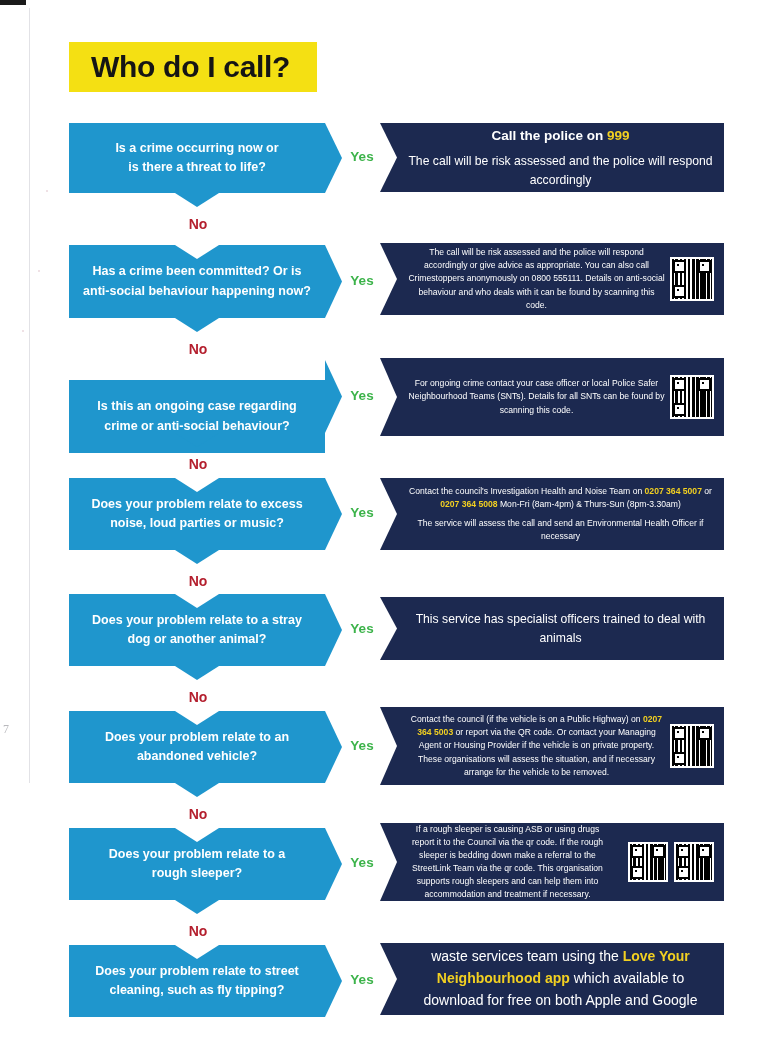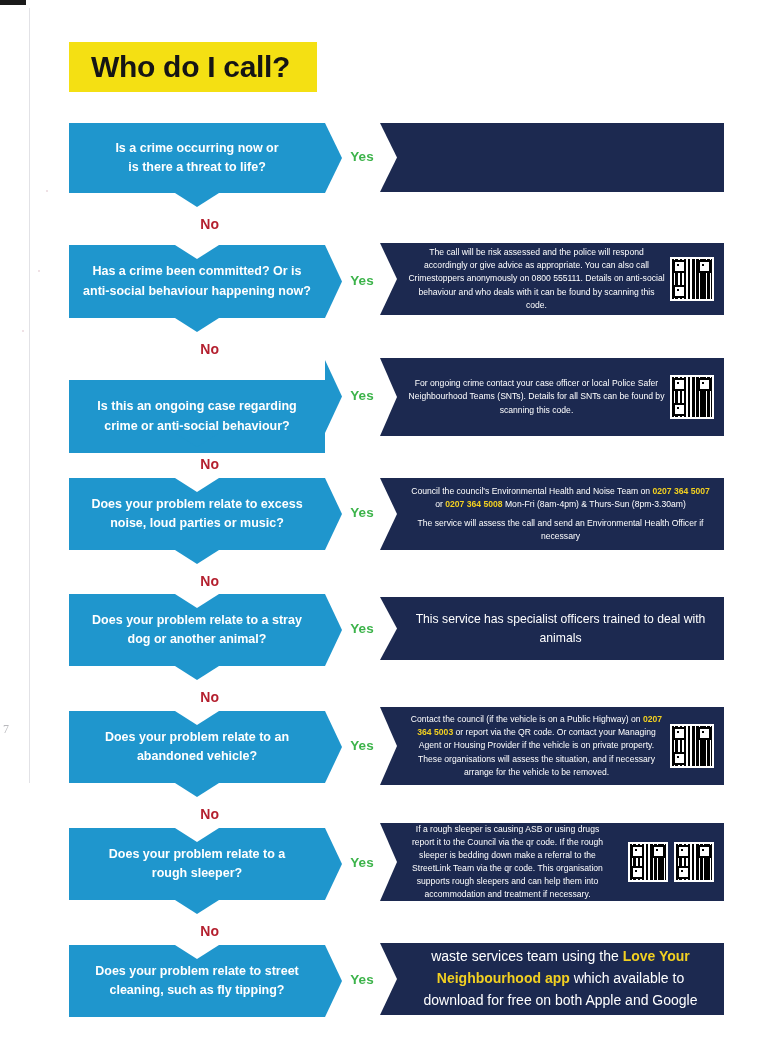--- a/index.html
+++ b/index.html
@@ -77,21 +77,21 @@
   }
 
   .yes-label{
     position:absolute;left:345px;
     font-size:13.5px;font-weight:bold;color:#3cb34a;
     text-align:center;width:34px;
   }
   .no-label{
     position:absolute;left:177px;
     font-size:14px;font-weight:bold;color:#b41f2e;
-    text-align:right;width:42px;
+    text-align:center;width:42px;
   }
 
   
   .answer-box{
     position:absolute;
     background:#1c2950;
     color:#ffffff;
     box-sizing:border-box;
     display:flex;align-items:center;
   }
@@ -162,20 +162,24 @@
 <div class="flow" id="flow">
     <div class="question-box" style="top: 123px; height: 70px;">
       <div><span>Is a crime occurring now or</span><br><span>is there a threat to life?</span></div>
     </div>
     <div class="q-arrow" style="top: 123px; height: 70px;"></div>
     <div class="q-notch-bottom" style="top: 193px;"></div>
     <div class="no-label" style="top: 216px;">No</div>
     <div class="yes-label" style="top: 149px;">Yes</div>
     <div class="answer-box" style="left: 380px; top: 123px; width: 344px; height: 69px;">
       <div class="answer-notch" style="left: 0px; top: 0px; height: 69px;"></div>
+      <div class="answer-inner" style="margin-left: 17px;">
+        <div class="ans-big ans-para"><span style="font-weight: bold;">Call the police on </span><span class="hl">999</span></div>
+        <div class="ans-mid ans-para"><span>The call will be risk assessed and the police will respond accordingly</span></div>
+      </div>
     </div>
     <div class="question-box" style="top: 245px; height: 73px;">
       <div><span>Has a crime been committed? Or is</span><br><span>anti-social behaviour happening now?</span></div>
     </div>
     <div class="q-arrow" style="top: 245px; height: 73px;"></div>
     <div class="q-notch-top" style="top: 245px;"></div>
     <div class="q-notch-bottom" style="top: 318px;"></div>
     <div class="no-label" style="top: 341px;">No</div>
     <div class="yes-label" style="top: 272.5px;">Yes</div>
     <div class="answer-box" style="left: 380px; top: 243px; width: 344px; height: 72px;">
@@ -220,21 +224,21 @@
       <div><span>Does your problem relate to excess</span><br><span>noise, loud parties or music?</span></div>
     </div>
     <div class="q-arrow" style="top: 478px; height: 72px;"></div>
     <div class="q-notch-top" style="top: 478px;"></div>
     <div class="q-notch-bottom" style="top: 550px;"></div>
     <div class="no-label" style="top: 573px;">No</div>
     <div class="yes-label" style="top: 505px;">Yes</div>
     <div class="answer-box" style="left: 380px; top: 478px; width: 344px; height: 72px;">
       <div class="answer-notch" style="left: 0px; top: 0px; height: 72px;"></div>
       <div class="answer-inner" style="margin-left: 17px;">
-        <div class="ans-small ans-para"><span>Council the council's Environmental Health and Noise Team on </span><span class="hl">0207 364 5007</span><span> or </span><span class="hl">0207 364 5008</span><span> Mon-Fri (8am-4pm) &amp; Thurs-Sun (8pm-3.30am)</span></div>
+        <div class="ans-small ans-para"><span>Contact the council's Investigation Health and Noise Team on </span><span class="hl">0207 364 5007</span><span> or </span><span class="hl">0207 364 5008</span><span> Mon-Fri (8am-4pm) &amp; Thurs-Sun (8pm-3.30am)</span></div>
         <div class="ans-small ans-para"><span>The service will assess the call and send an Environmental Health Officer if necessary</span></div>
       </div>
     </div>
     <div class="question-box" style="top: 594px; height: 72px;">
       <div><span>Does your problem relate to a stray</span><br><span>dog or another animal?</span></div>
     </div>
     <div class="q-arrow" style="top: 594px; height: 72px;"></div>
     <div class="q-notch-top" style="top: 594px;"></div>
     <div class="q-notch-bottom" style="top: 666px;"></div>
     <div class="no-label" style="top: 689px;">No</div>

